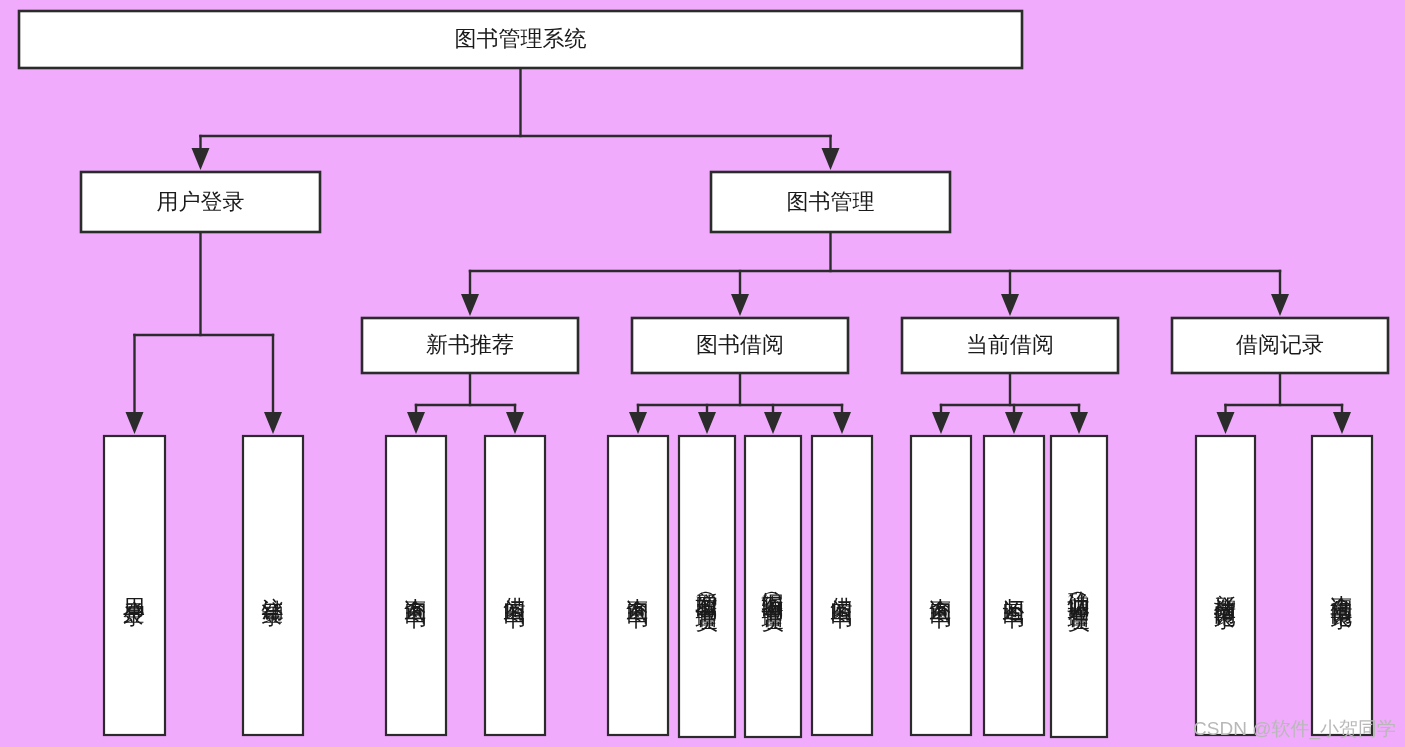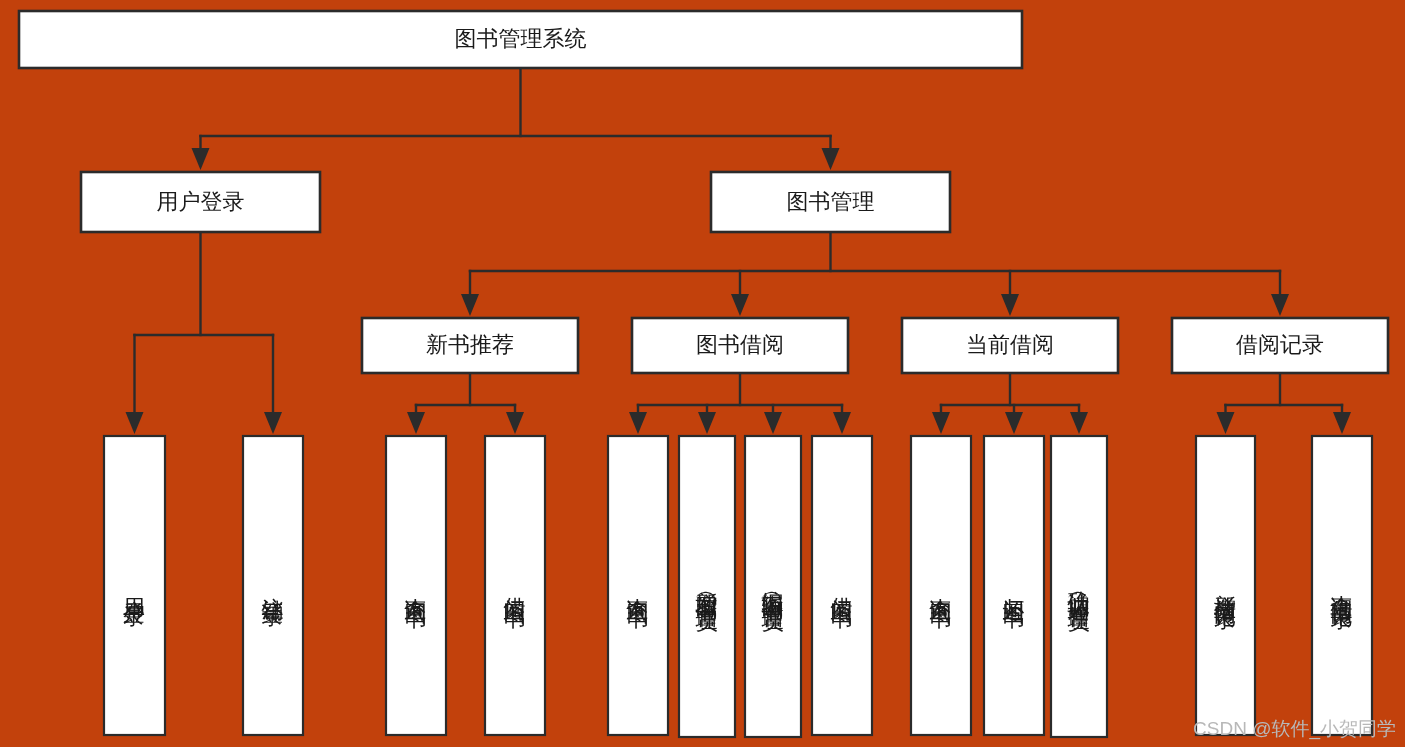--- a/index.html
+++ b/index.html
@@ -8,21 +8,21 @@
     padding: 0;
     background: #ffffff;
   }
   body {
     font-family: "Liberation Sans", "DejaVu Sans", sans-serif;
   }
   #diagram-root {
     position: relative;
     width: 1405px;
     height: 747px;
-    background: #c2410c;
+    background: #f0abfc;
     overflow: hidden;
   }
   svg#tree-svg {
     position: absolute;
     left: 0;
     top: 0;
     width: 1405px;
     height: 747px;
     display: block;
   }

